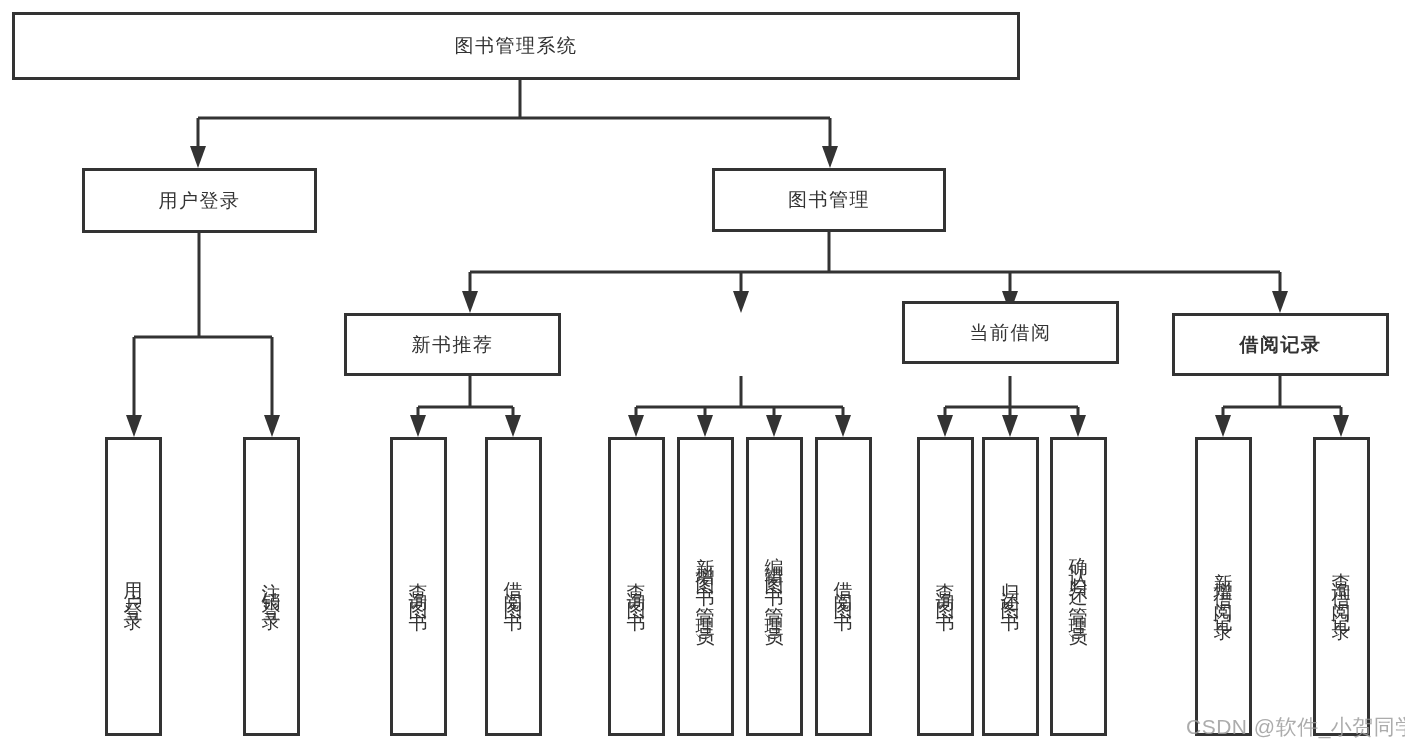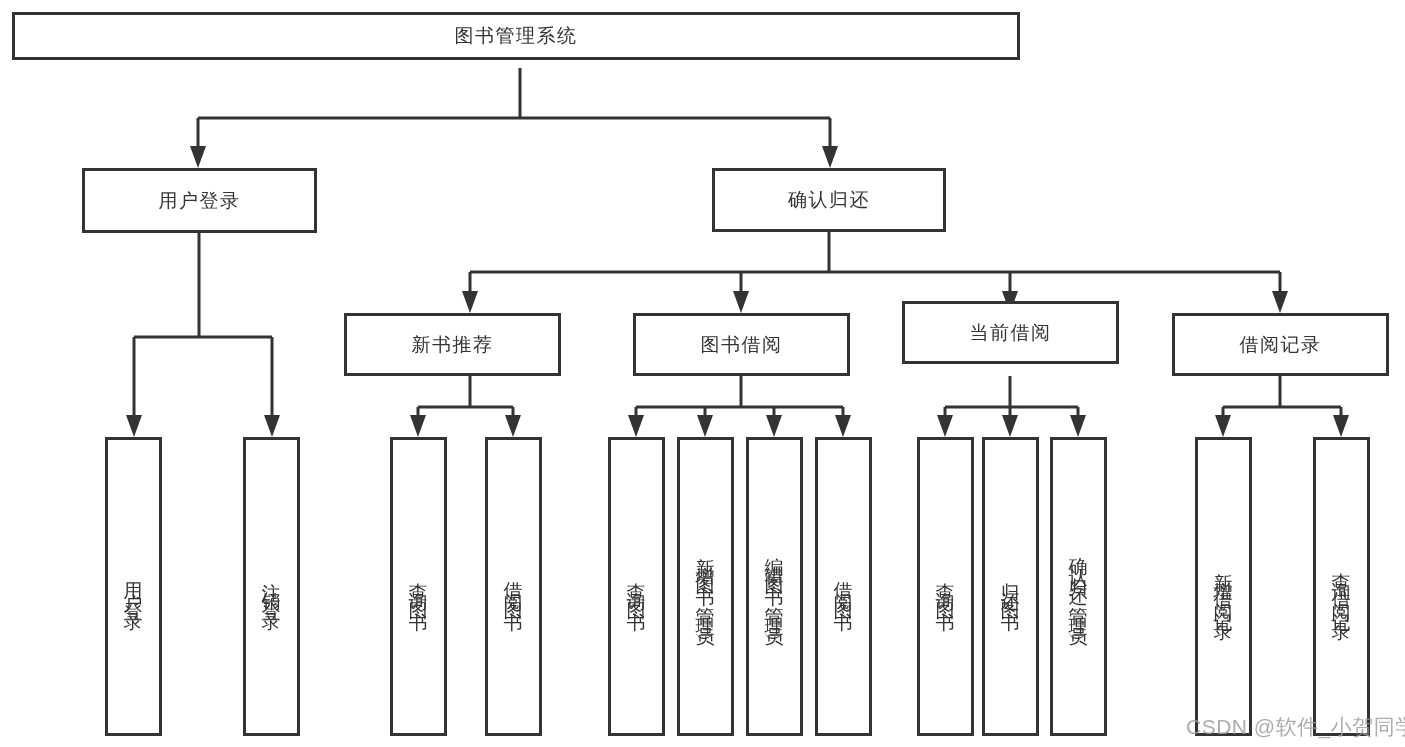--- a/index.html
+++ b/index.html
@@ -67,29 +67,28 @@
       <polygon points="766,415 782,415 774,437"></polygon>
       <polygon points="835,415 851,415 843,437"></polygon>
       <polygon points="937,415 953,415 945,437"></polygon>
       <polygon points="1002,415 1018,415 1010,437"></polygon>
       <polygon points="1070,415 1086,415 1078,437"></polygon>
       <polygon points="1215,415 1231,415 1223,437"></polygon>
       <polygon points="1333,415 1349,415 1341,437"></polygon>
     </g>
   </svg>
 
-  <div class="node hbox" style="left:12px;top:12px;width:1008px;height:48px;">图书管理系统</div>
+  <div class="node hbox" style="left:12px;top:12px;width:1008px;height:68px;">图书管理系统</div>
 
   <div class="node hbox" style="left:82px;top:168px;width:235px;height:65px;">用户登录</div>
-  <div class="node hbox" style="left:712px;top:168px;width:234px;height:64px;">确认归还</div>
+  <div class="node hbox" style="left:712px;top:168px;width:234px;height:64px;">图书管理</div>
 
   <div class="node hbox" style="left:344px;top:313px;width:217px;height:63px;">新书推荐</div>
-  <div class="node hbox" style="left:633px;top:313px;width:217px;height:63px;">图书借阅</div>
   <div class="node hbox" style="left:902px;top:301px;width:217px;height:63px;">当前借阅</div>
-  <div class="node hbox" style="left:1172px;top:313px;width:217px;height:63px;">借阅记录</div>
+  <div class="node hbox" style="left:1172px;top:313px;width:217px;height:63px;font-weight:bold;">借阅记录</div>
 
   <div class="node vbox" style="left:105px;top:437px;width:57px;height:299px;">用户登录</div>
   <div class="node vbox" style="left:243px;top:437px;width:57px;height:299px;">注销登录</div>
 
   <div class="node vbox" style="left:390px;top:437px;width:57px;height:299px;">查询图书</div>
   <div class="node vbox" style="left:485px;top:437px;width:57px;height:299px;">借阅图书</div>
 
   <div class="node vbox" style="left:608px;top:437px;width:57px;height:299px;">查询图书</div>
   <div class="node vbox" style="left:677px;top:437px;width:57px;height:299px;">新增图书（管理员）</div>
   <div class="node vbox" style="left:746px;top:437px;width:57px;height:299px;">编辑图书（管理员）</div>

